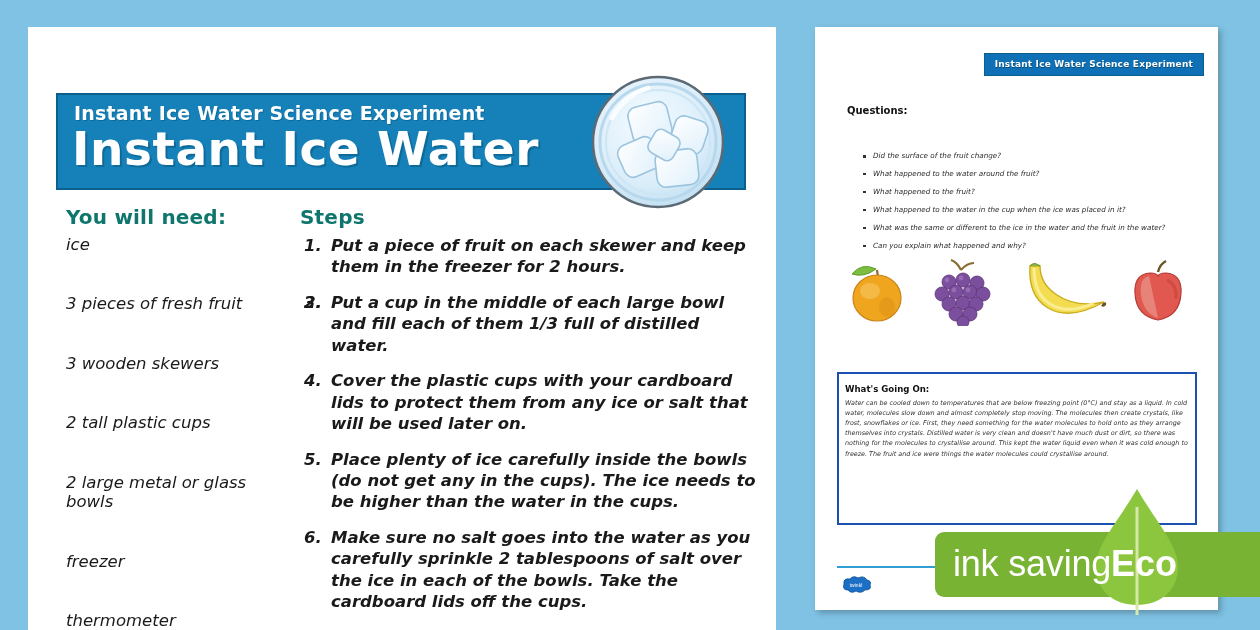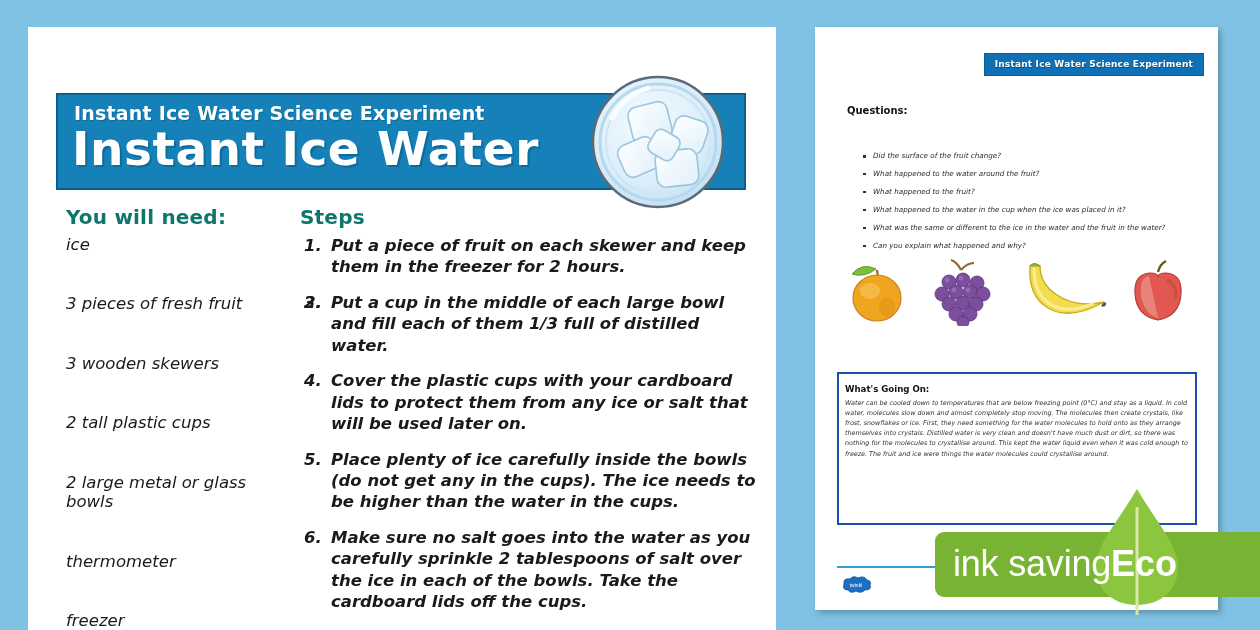--- a/index.html
+++ b/index.html
@@ -331,22 +331,22 @@
   <div class="content">
 
     <div class="col-need">
       <div class="sec-heading">You will need:</div>
       <ul class="need-list">
         <li>ice</li>
         <li>3 pieces of fresh fruit</li>
         <li>3 wooden skewers</li>
         <li>2 tall plastic cups</li>
         <li>2 large metal or glass bowls</li>
+        <li>freezer</li>
         <li>thermometer</li>
-        <li>freezer</li>
         <li>distilled water</li>
         <li>clock or timer</li>
         <li>4 tablespoons salt</li>
         <li>cardboard</li>
 
       </ul>
     </div>
 
     <div class="col-steps">
       <div class="sec-heading">Steps</div>

